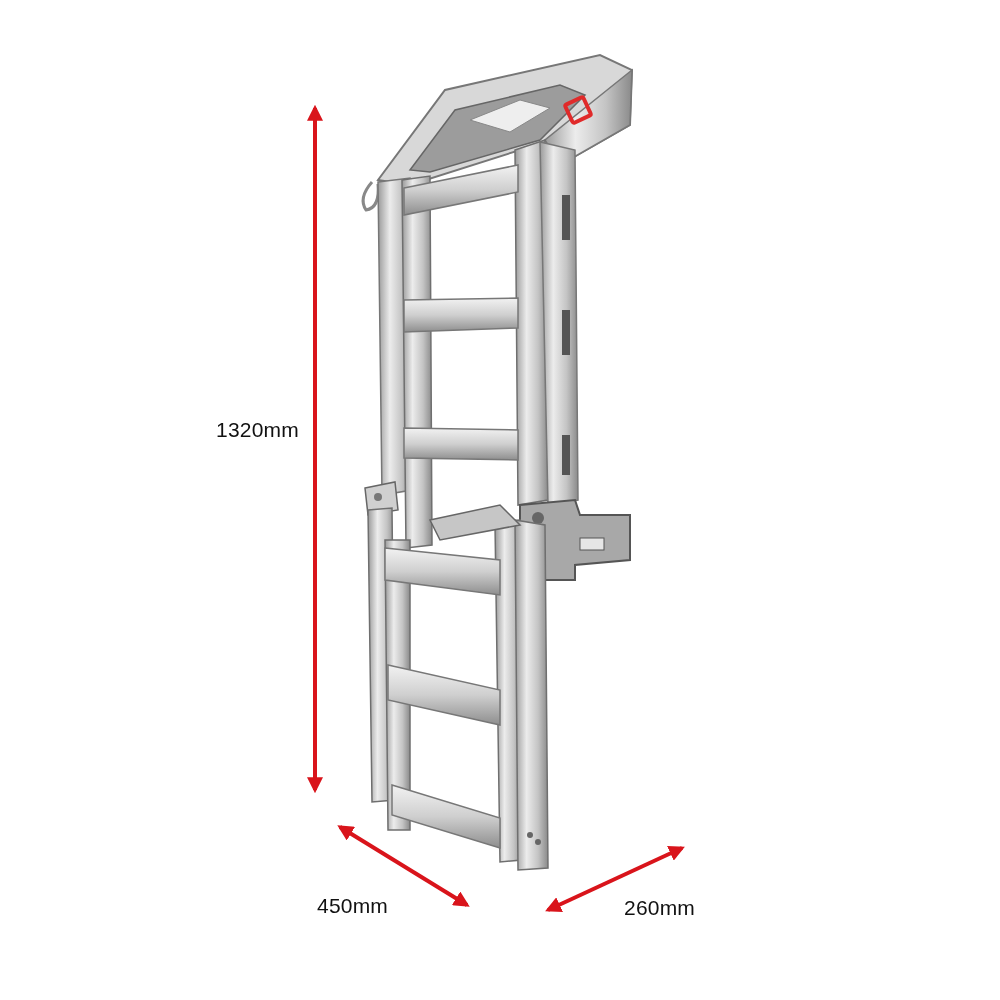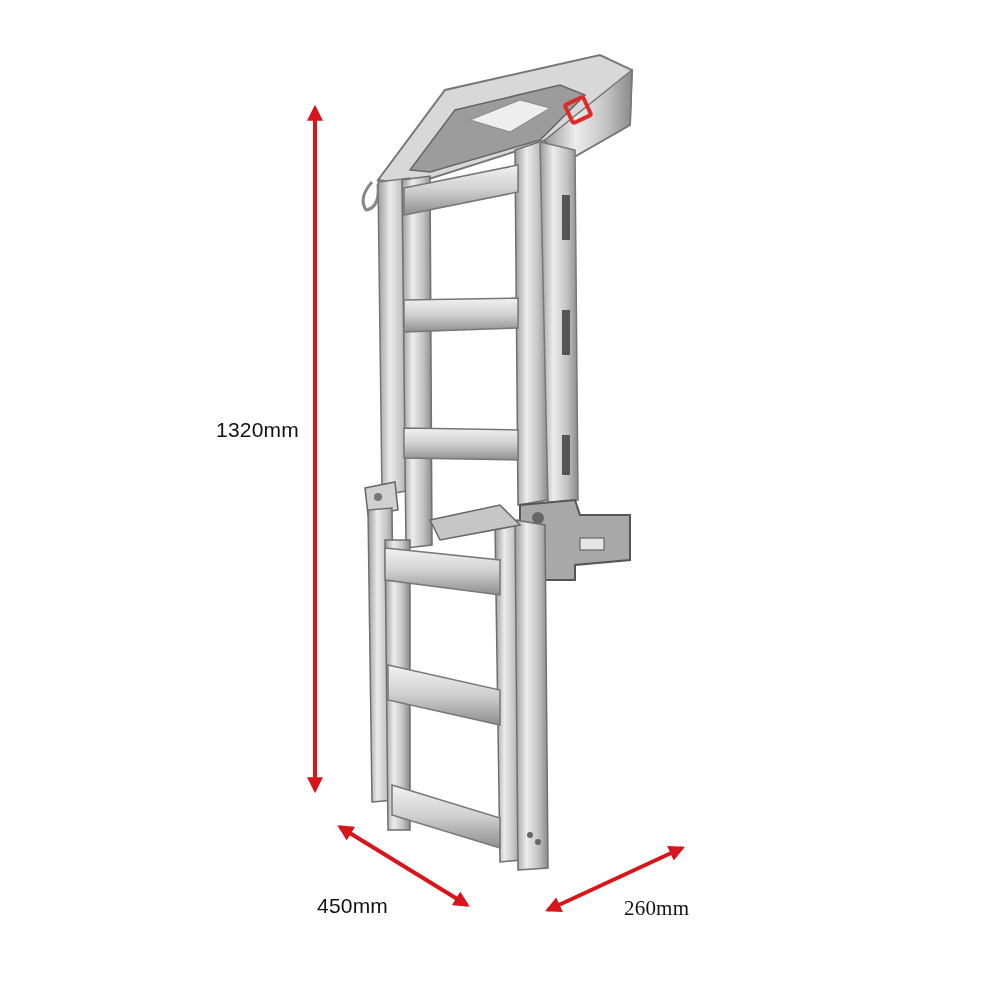--- a/index.html
+++ b/index.html
@@ -1,21 +1,21 @@
 <!DOCTYPE html>
 <html><head>
   <meta charset="utf-8">
   <style>
     html, body { margin: 0; padding: 0; background: #ffffff; }
     body { width: 1000px; height: 1000px; position: relative; overflow: hidden; font-family: "Liberation Sans", sans-serif; }
     .stage { position: absolute; left: 0; top: 0; width: 925px; height: 1000px; }
     .dim-label { position: absolute; font-size: 21px; color: #111; letter-spacing: 0.2px; white-space: nowrap; }
     #lbl-height { left: 216px; top: 418px; }
     #lbl-width { left: 317px; top: 894px; text-align: center; }
-    #lbl-depth { left: 624px; top: 896px; font-family: Liberation Serif, serif; }
+    #lbl-depth { left: 624px; top: 896px; }
   </style>
 </head>
 <body>
 
 <div class="stage">
   <svg width="1000" height="1000" viewBox="0 0 1000 1000">
     <defs>
       <linearGradient id="metal" x1="0" y1="0" x2="1" y2="0">
         <stop offset="0" stop-color="#9a9a9a"></stop>
         <stop offset="0.35" stop-color="#ececec"></stop>

